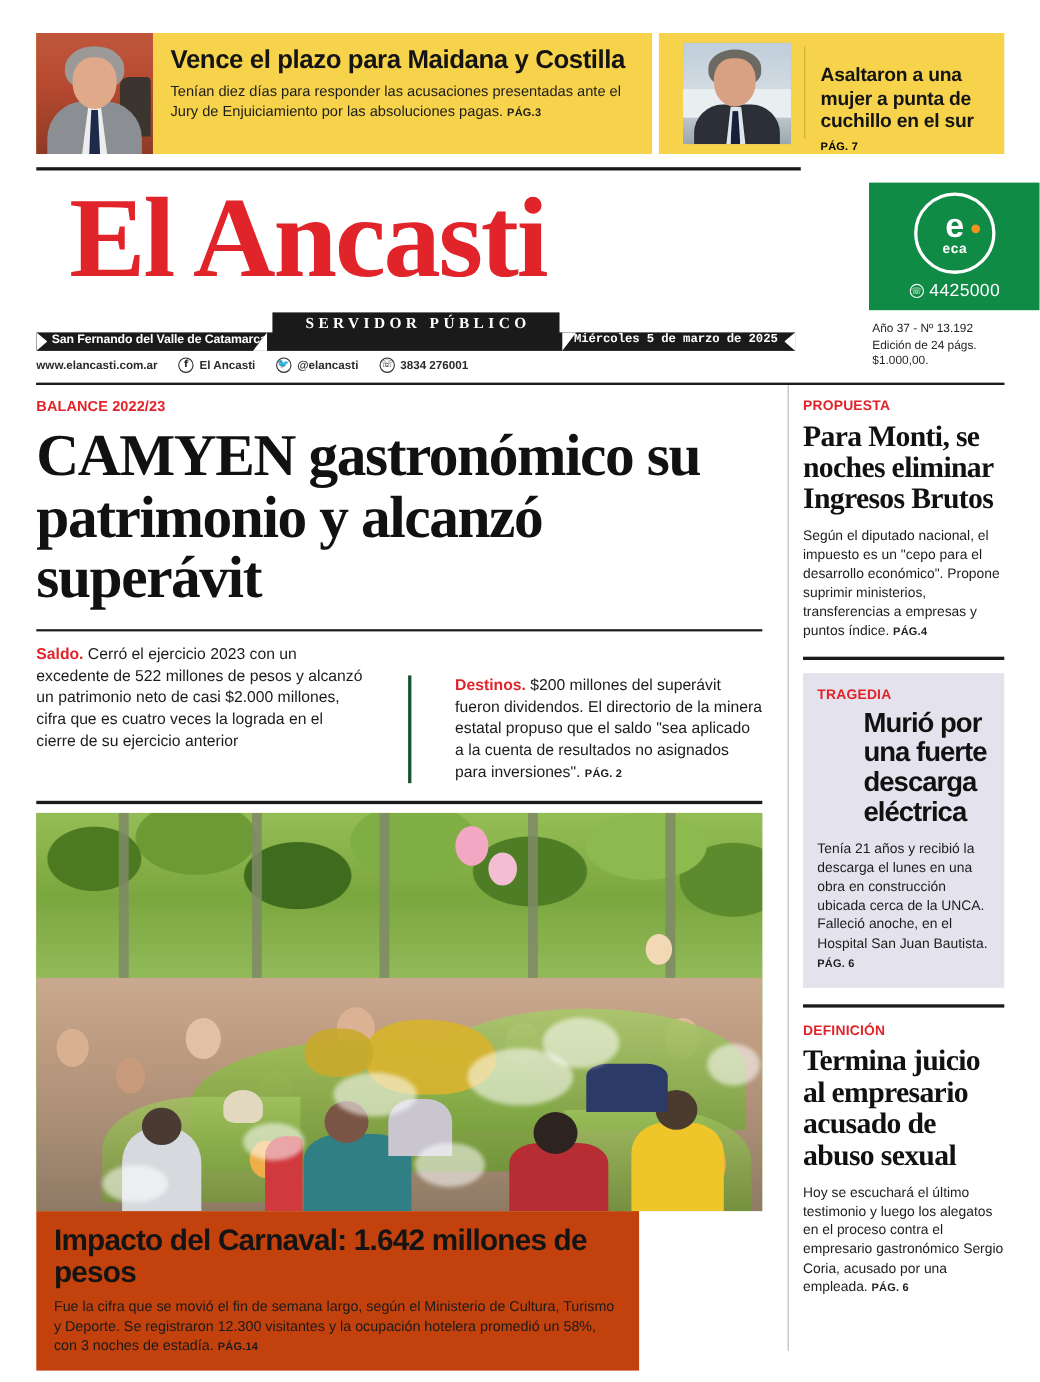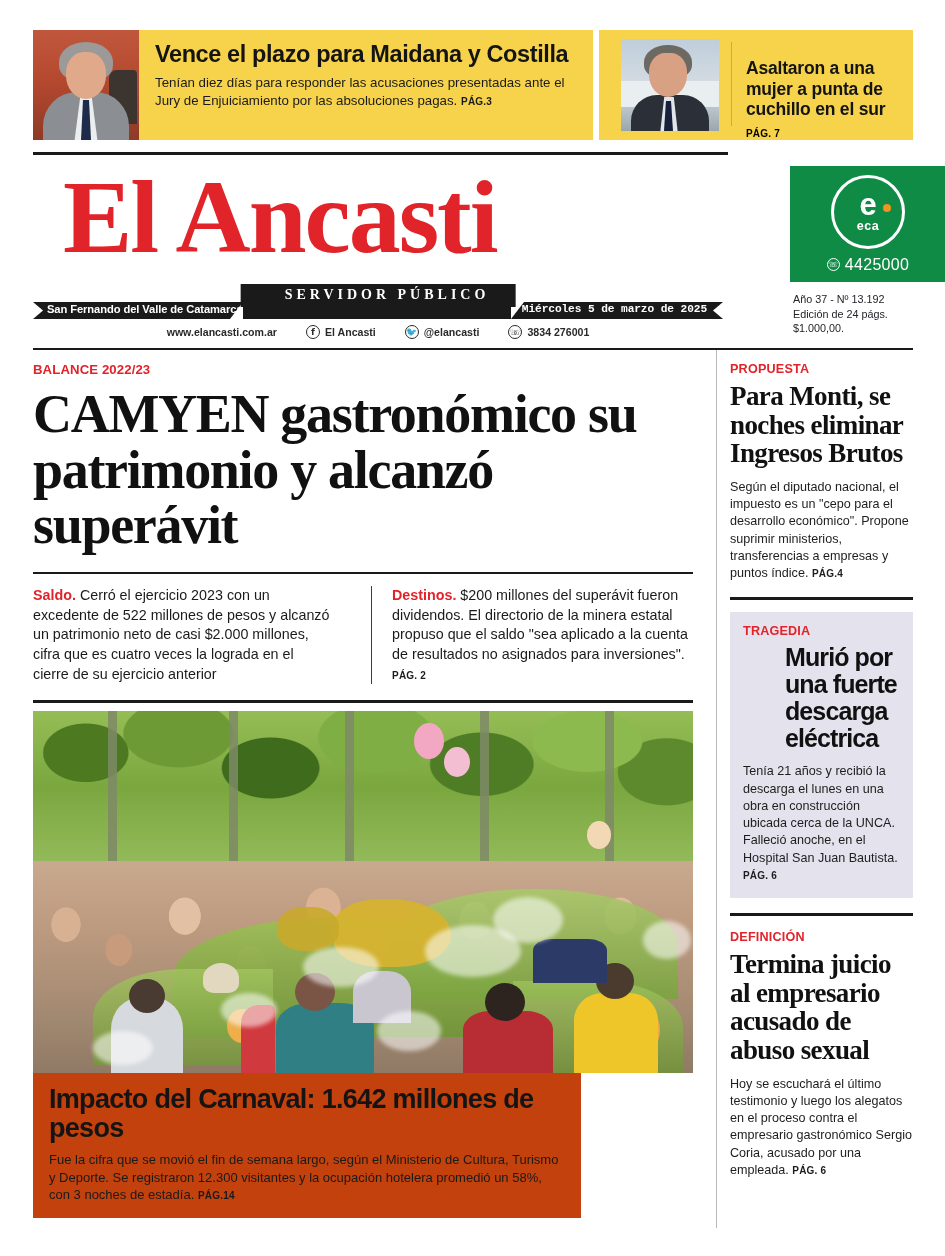--- a/index.html
+++ b/index.html
@@ -186,21 +186,21 @@
   .ribbon-center {
     position: absolute;
     left: 50%; transform: translateX(-50%);
     top: 0;
     background: #1a1a1a;
     color: #ffffff;
     font-family: "Liberation Serif", serif;
     font-size: 14px;
     font-weight: 700;
     letter-spacing: 4px;
-    padding: 3px 26px 4px 44px;
+    padding: 3px 26px 4px 30px;
     z-index: 3;
   }
   .ribbon-bar {
     position: absolute;
     left: 0; top: 18px;
     width: 690px; height: 17px;
     background: #1a1a1a;
     clip-path: polygon(0 0, 100% 0, 100% 100%, 0 100%);
   }
   .ribbon-bar::before {
@@ -233,22 +233,21 @@
   .ribbon-notch-l { left: 197px; clip-path: polygon(100% 0, 100% 100%, 0 100%); }
   .ribbon-notch-r { left: 478px; clip-path: polygon(0 0, 100% 0, 0 100%); }
 
   
   .social {
     position: absolute;
     left: 0; top: 173px;
     width: 690px;
     display: flex;
     align-items: center;
-    justify-content: center;
-    gap: 29px;
+    gap: 19px;
     font-size: 10.6px;
     font-weight: 700;
     color: #2a2a2a;
   }
   .social-item { display: flex; align-items: center; gap: 5px; white-space: nowrap; }
   .ico {
     width: 14px; height: 14px;
     border: 1.3px solid #2a2a2a;
     border-radius: 50%;
     display: flex; align-items: center; justify-content: center;
@@ -352,23 +351,24 @@
     gap: 16px;
   }
   .sum-col {
     width: 50%;
     font-size: 14.3px;
     line-height: 1.38;
     color: #1b1b1b;
     padding-right: 22px;
   }
   .sum-col.second {
-    border-left: 1px solid #14532d;
-    padding-left: 20px;
+    border-left: 3px solid #14532d;
+    padding-left: 40px;
     padding-right: 0;
+    margin-top: 28px;
   }
   .lead-in {
     color: #e1232a;
     font-weight: 700;
   }
   .sum-rule {
     margin-top: 16px;
     border-top: 3px solid #1a1a1a;
   }
 

